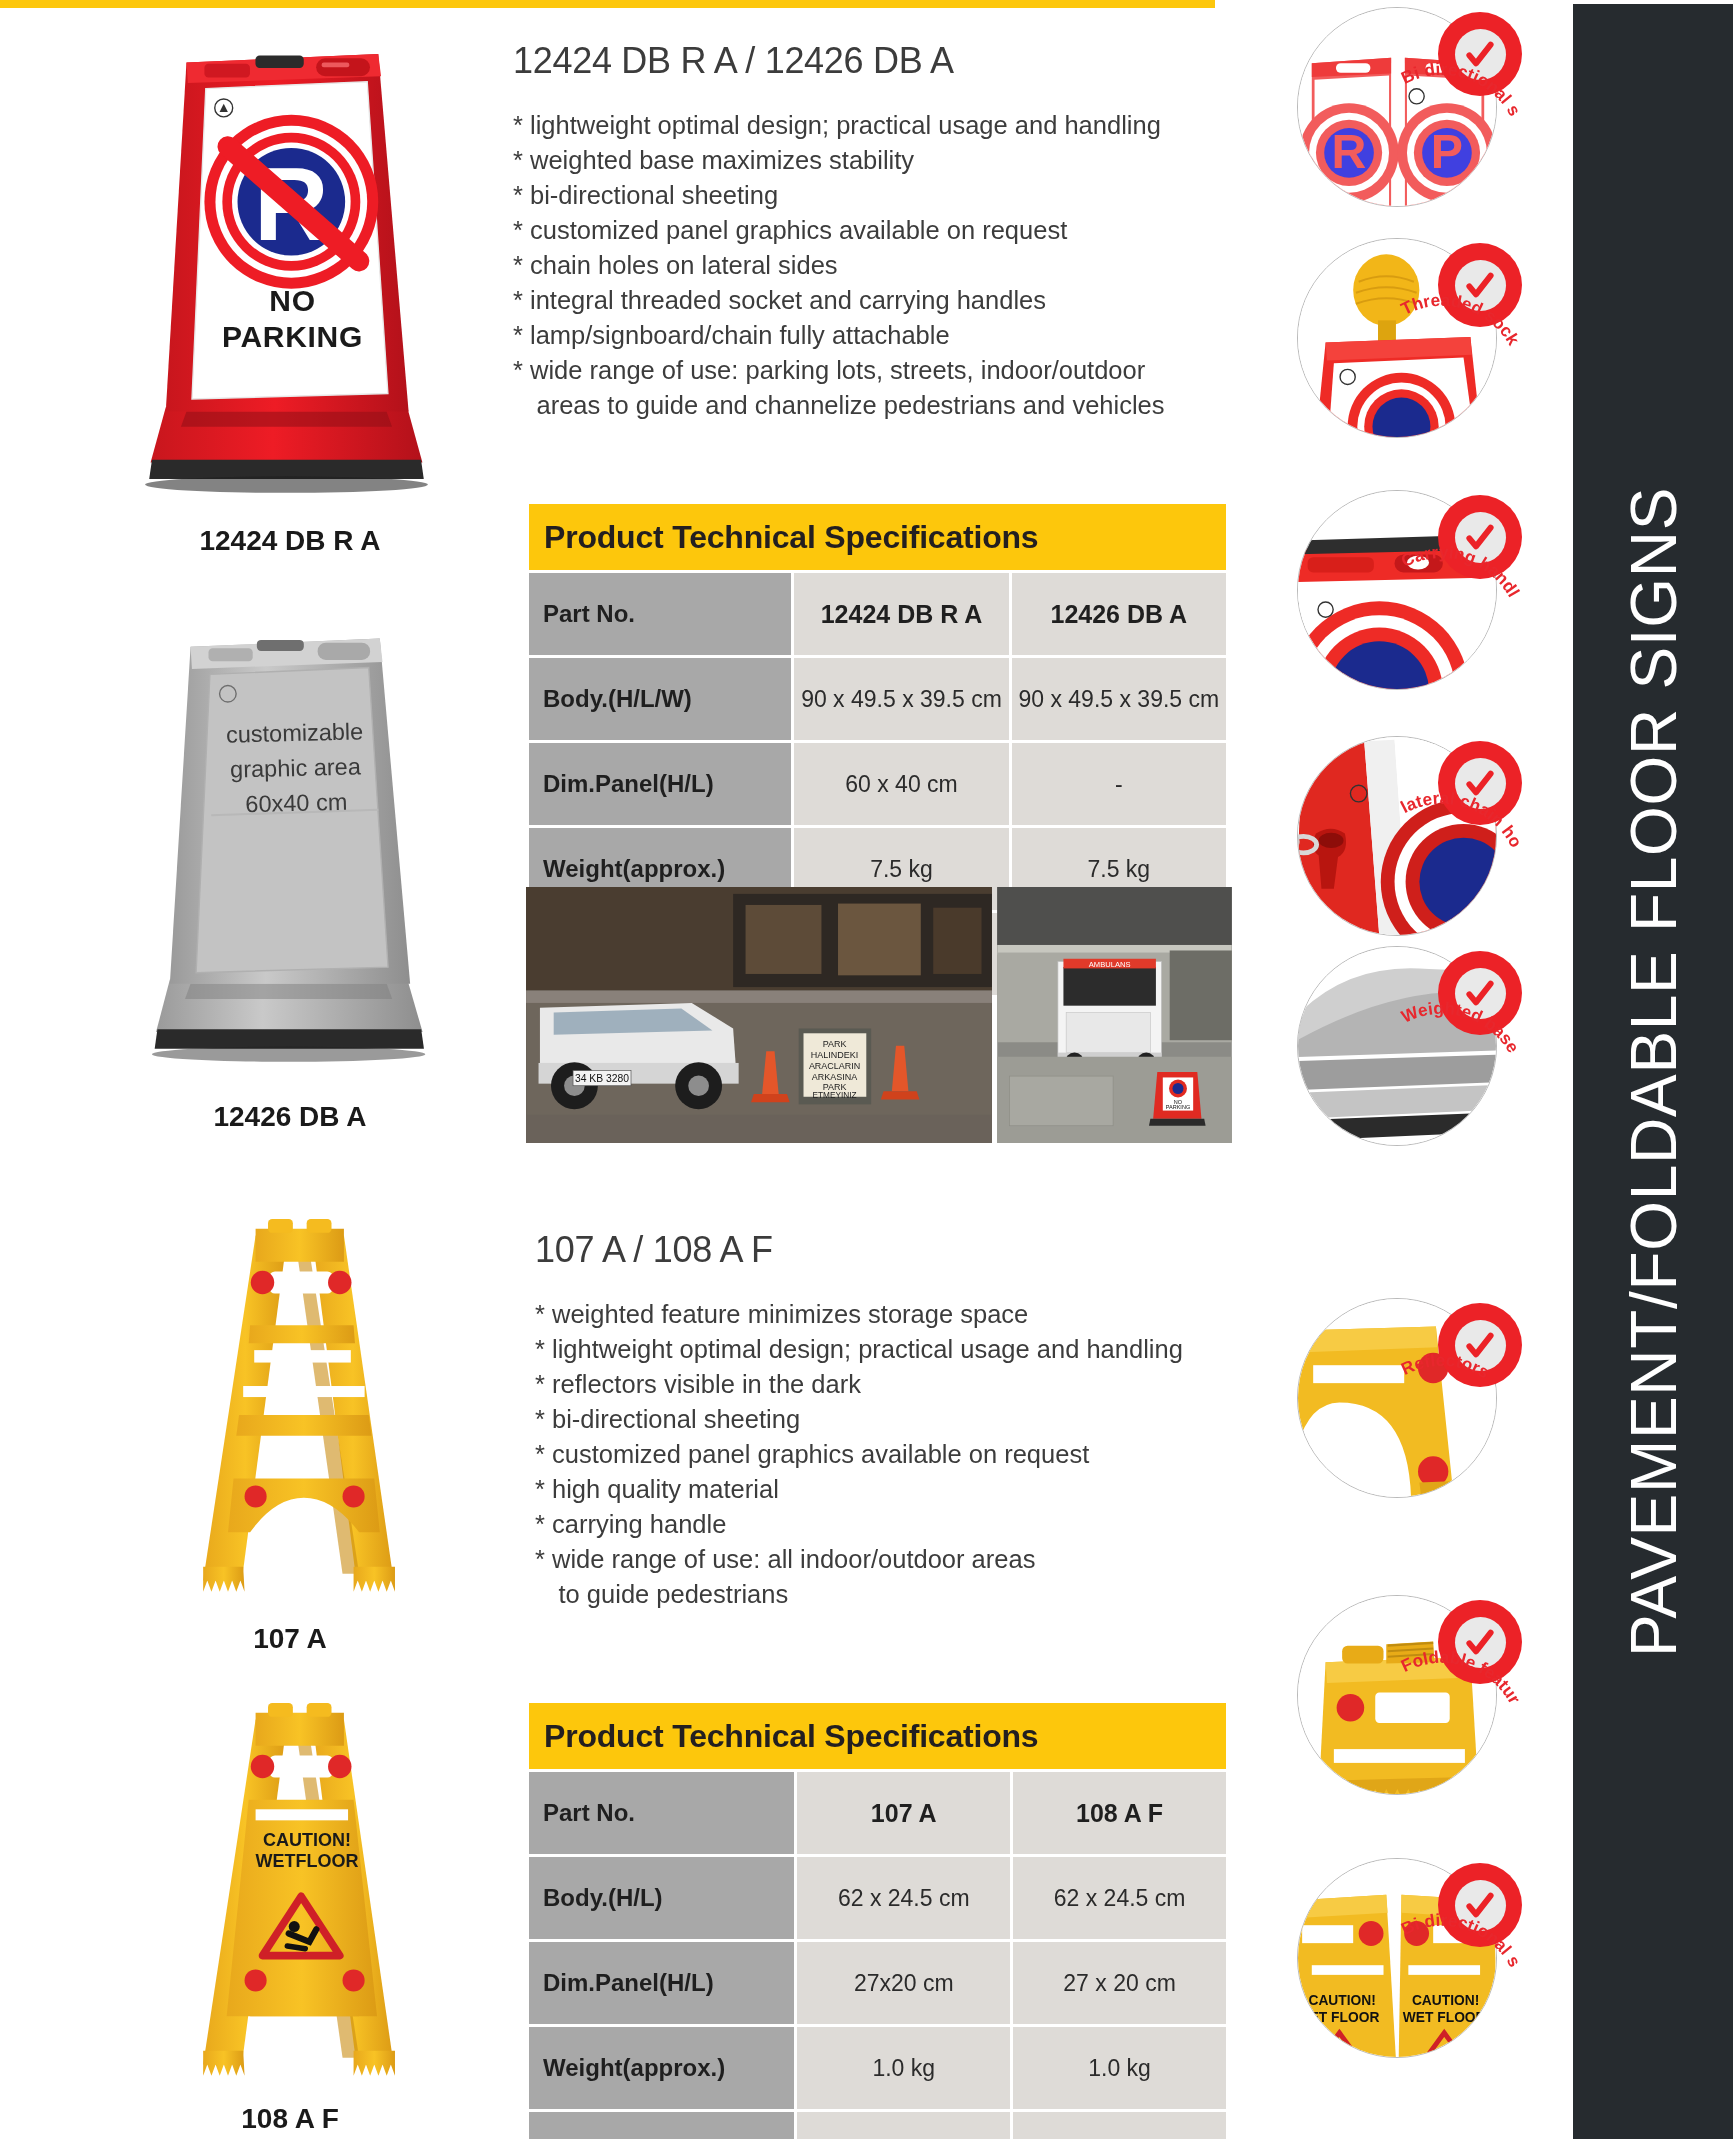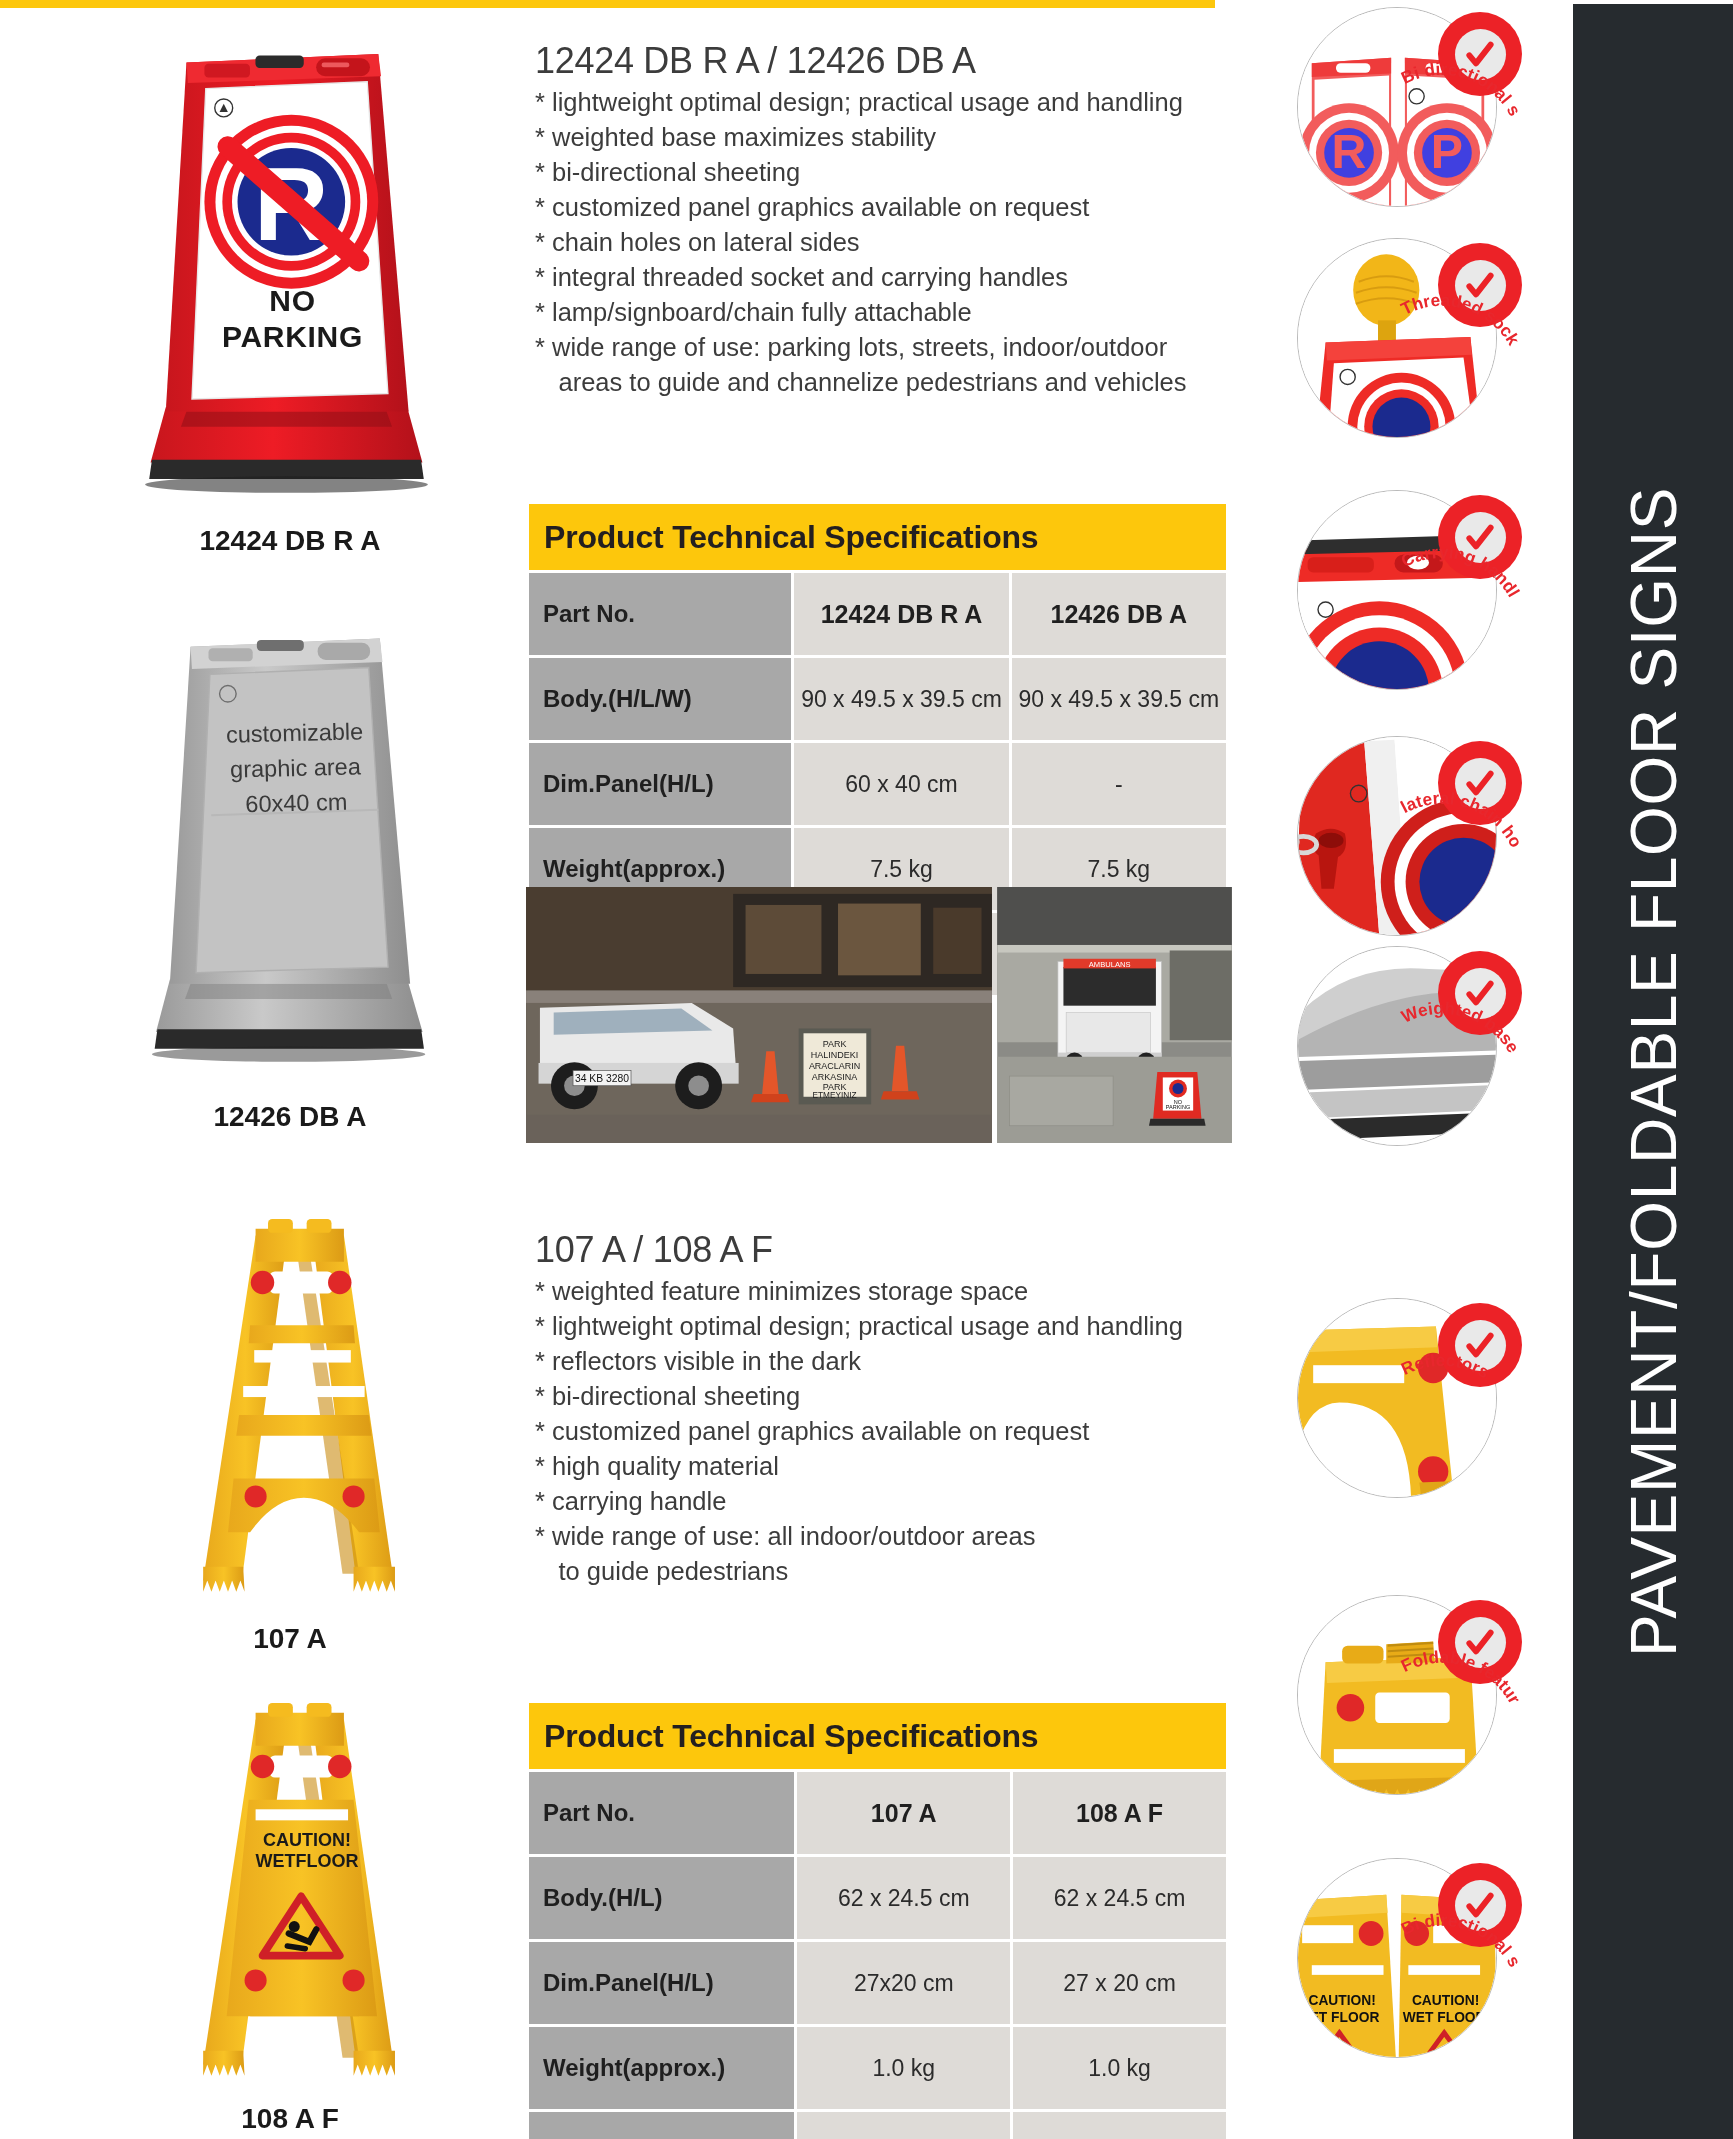--- a/index.html
+++ b/index.html
@@ -36,21 +36,21 @@
   }
 
   
   .abs { position: absolute; }
 
   
   .prod-title {
     font-size: 36px; font-weight: 400; color: #3c3c3c;
     letter-spacing: -0.3px; white-space: nowrap;
   }
-  .bullets { margin-top: 3px; }
+  .bullets { margin-top: 26px; }
   .bullets li {
     list-style: none; font-size: 25.5px; line-height: 35px;
     color: #3c3c3c; white-space: nowrap;
   }
   .bullets li .cont { padding-left: 23.5px; display: block; }
 
   
   .caption {
     font-size: 28px; font-weight: bold; color: #1a1a1a;
     text-align: center; white-space: nowrap;
@@ -187,21 +187,21 @@
   </svg>
   <div style="position:absolute;left:64px;top:108px;width:173px;text-align:center;
               font-size:23.5px;color:#3a3a3a;line-height:35px;transform:rotate(-1.4deg);">
     <span>customizable</span><br>
     <span>graphic area</span><br>
     <span>60x40 cm</span>
   </div>
 </div>
 <div class="caption abs" style="left:83px;top:1101px;width:414px;">12426 DB A</div>
 
-<div class="abs" style="left:535px;top:40px;width:691px;">
+<div class="abs" style="left:513px;top:40px;width:691px;">
   <div class="prod-title">12424 DB R A / 12426 DB A</div>
   <ul class="bullets">
     <li><span>* lightweight optimal design; practical usage and handling</span></li>
     <li><span>* weighted base maximizes stability</span></li>
     <li><span>* bi-directional sheeting</span></li>
     <li><span>* customized panel graphics available on request</span></li>
     <li><span>* chain holes on lateral sides</span></li>
     <li><span>* integral threaded socket and carrying handles</span></li>
     <li><span>* lamp/signboard/chain fully attachable</span></li>
     <li><span>* wide range of use: parking lots, streets, indoor/outdoor</span>

